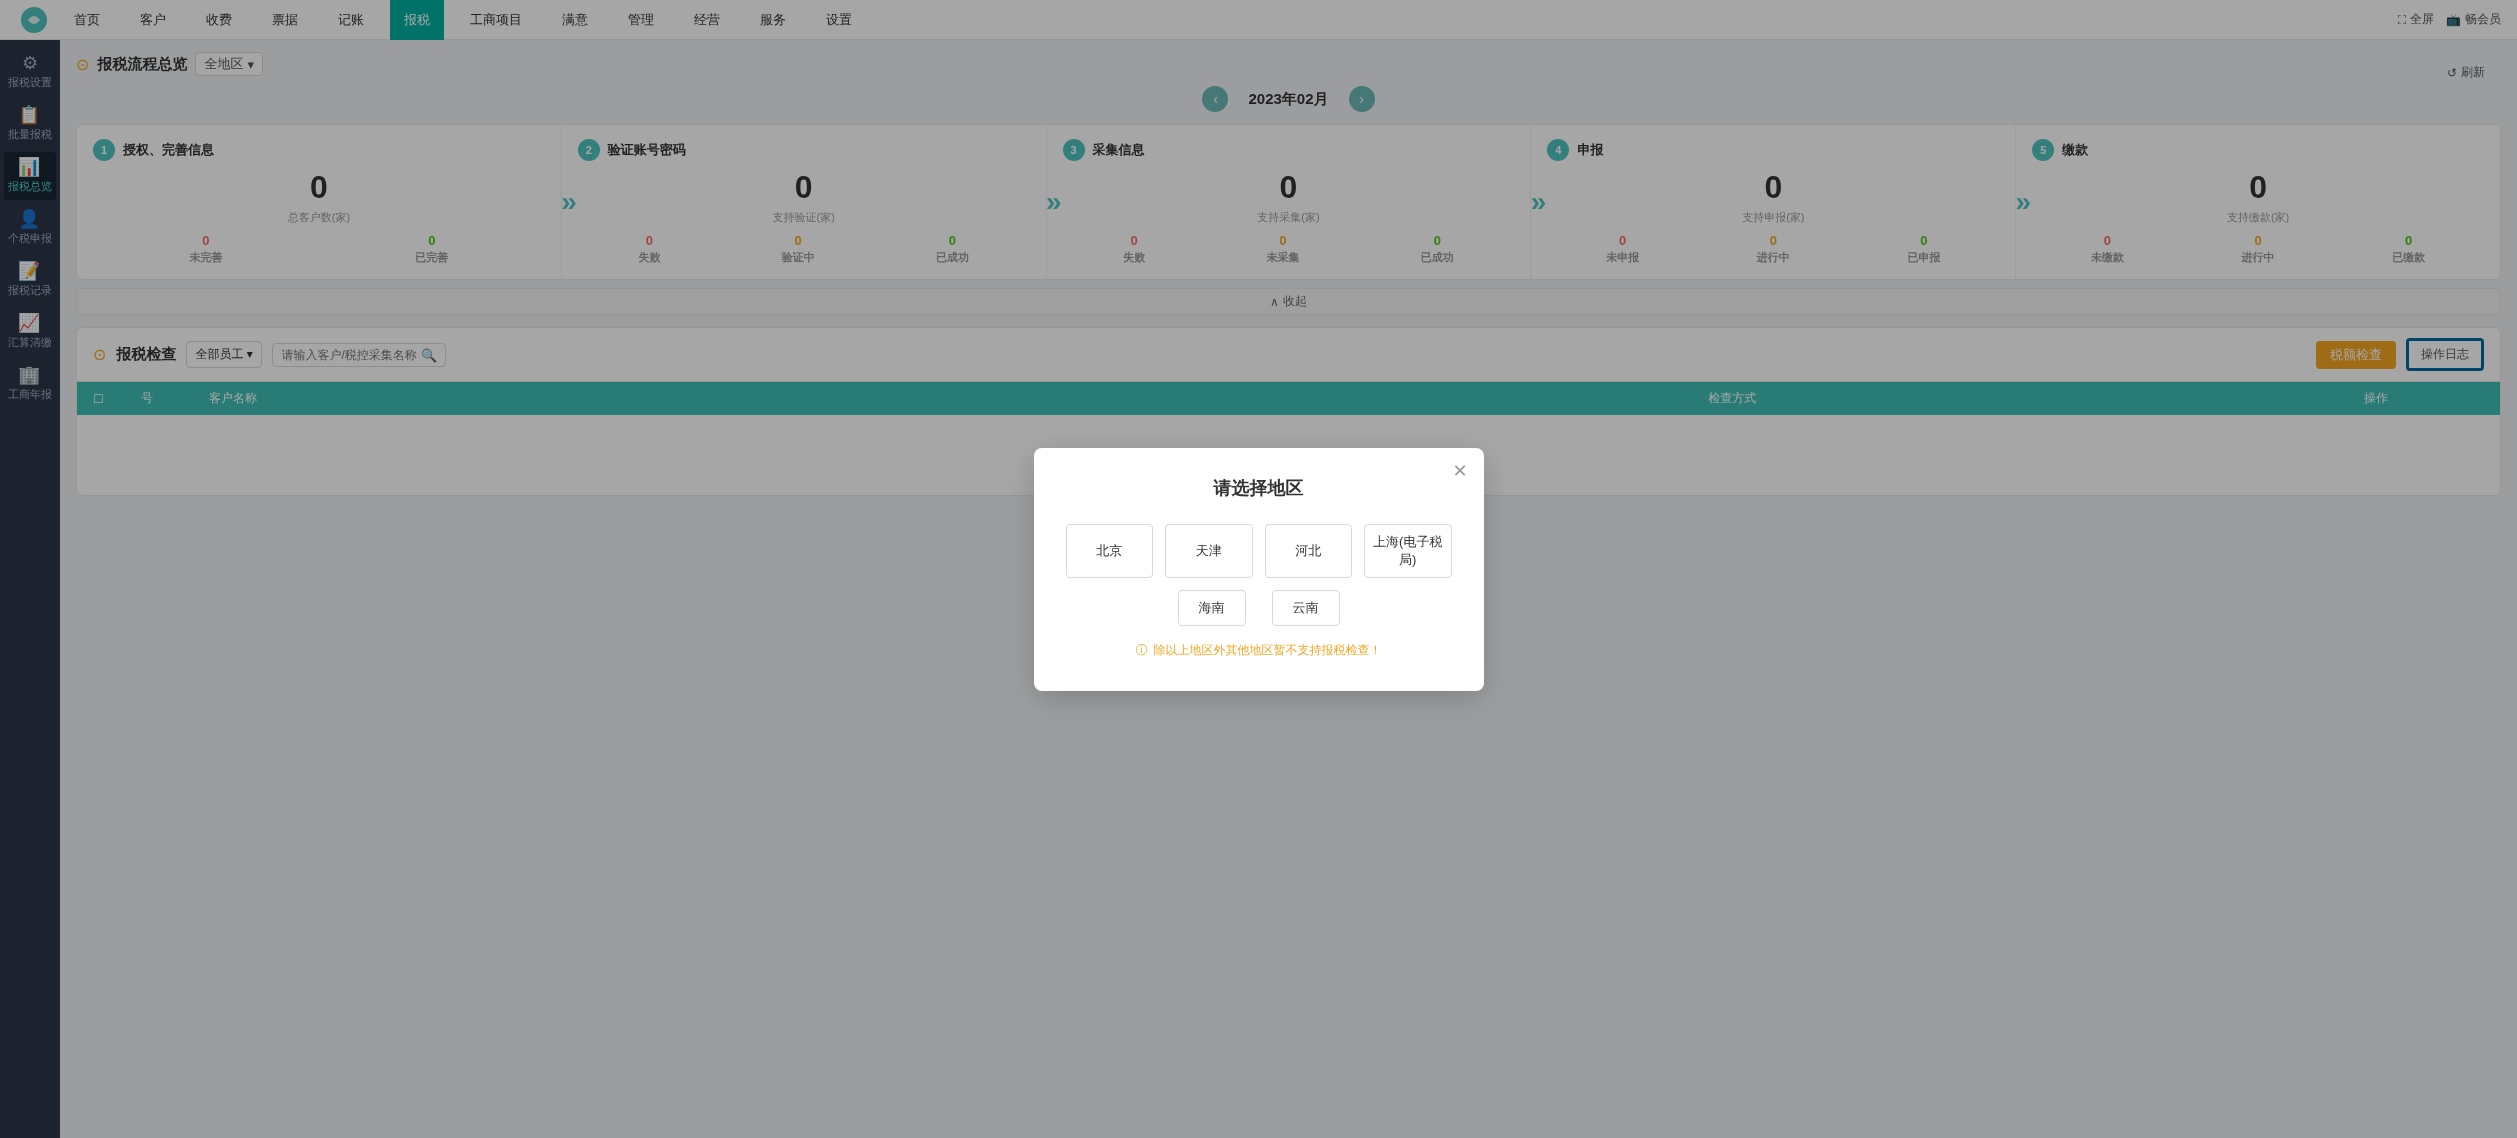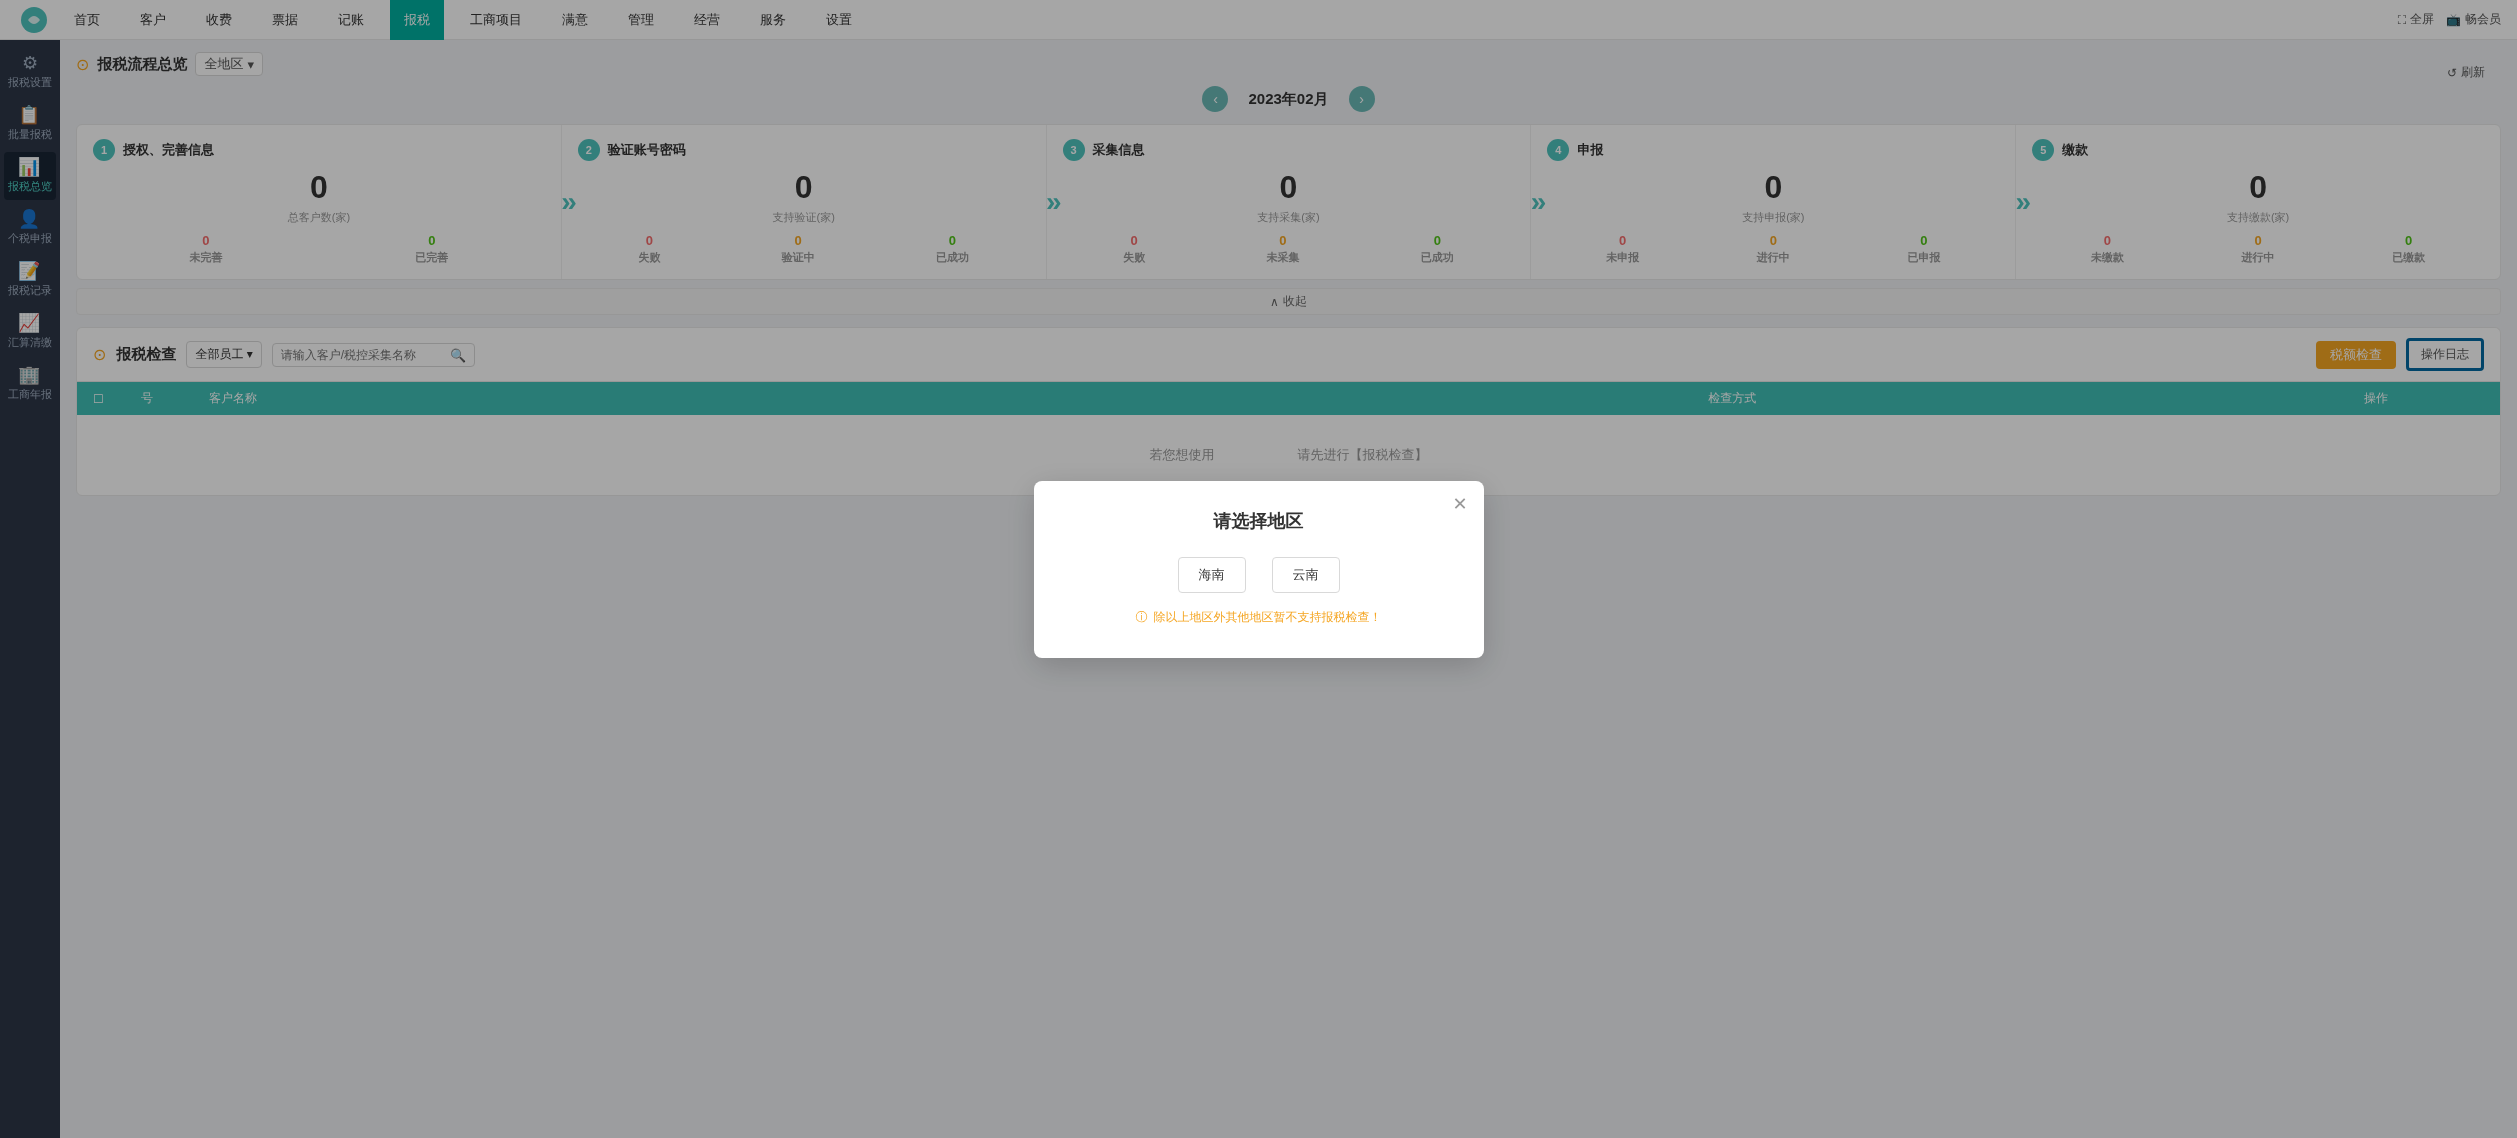--- a/index.html
+++ b/index.html
@@ -283,23 +283,24 @@
       color: #999;
       font-size: 13px;
       text-align: center;
     }
 
     .filter-input {
       border: 1px solid #d9d9d9;
       border-radius: 4px;
       padding: 4px 28px 4px 8px;
       font-size: 12px;
-      width: 203px;
+      width: 174px;
       color: #333;
       background: #fff;
+      text-align: right;
     }
     .filter-select {
       border: 1px solid #d9d9d9;
       border-radius: 4px;
       padding: 4px 8px;
       font-size: 12px;
       background: #fff;
       color: #333;
       cursor: pointer;
     }
@@ -633,20 +634,26 @@
     </div>
 
   </div>
 </div>
 
 <div class="overlay">
   <div class="modal">
     <div class="modal-close">✕</div>
     <div class="modal-title">请选择地区</div>
 
+    <div class="region-grid">
+      <button class="region-btn">北京</button>
+      <button class="region-btn">天津</button>
+      <button class="region-btn">河北</button>
+      <button class="region-btn">上海(电子税局)</button>
+    </div>
 
 
     <div class="region-grid-row3">
       <button class="region-btn-wide">海南</button>
       <button class="region-btn-wide">云南</button>
     </div>
 
     <div class="modal-warning">
       <span style="color:#f5a623;">ⓘ</span>
       <span>除以上地区外其他地区暂不支持报税检查！</span>

